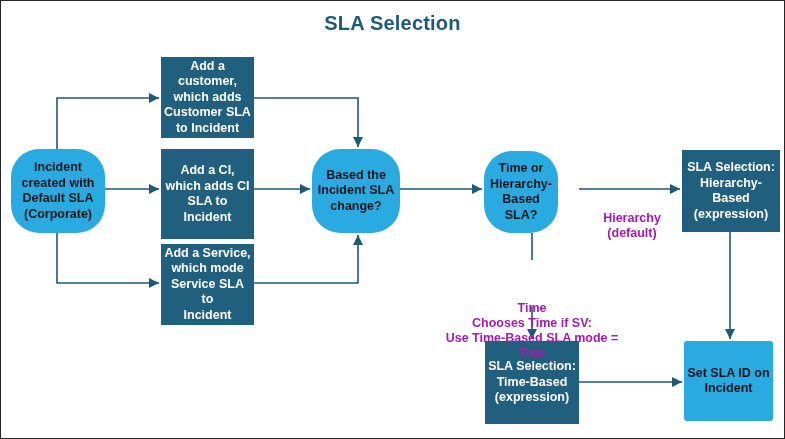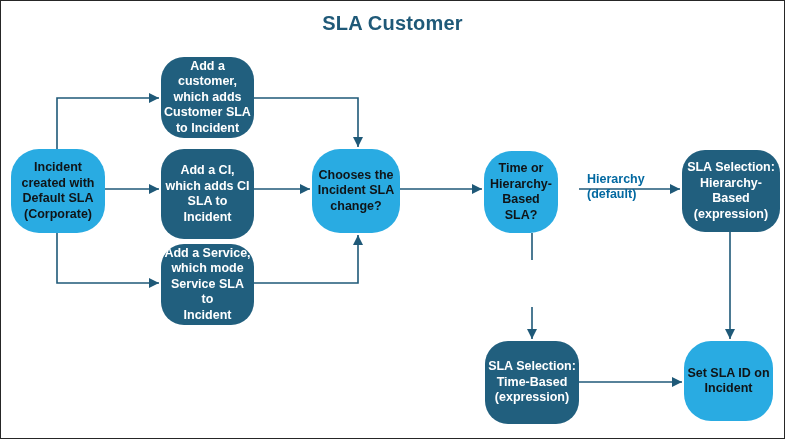--- a/index.html
+++ b/index.html
@@ -24,21 +24,20 @@
   }
   .node {
     position: absolute;
     display: flex;
     align-items: center;
     justify-content: center;
     text-align: center;
     z-index: 2;
     box-sizing: border-box;
     padding: 2px 3px;
-    border-radius: 23px;
   }
   .node-label {
     white-space: pre-line;
     font-weight: bold;
     font-size: 12.5px;
     line-height: 15.5px;
   }
   .terminator {
     background: #29ABE2;
     border-radius: 28px;
@@ -49,46 +48,48 @@
     color: #ffffff;
   }
   #connector-layer {
     position: absolute;
     left: 0; top: 0;
     z-index: 1;
   }
   .edge-label {
     position: absolute;
     z-index: 3;
-    color: #0369a1;
+    text-align: center;
+    color: #a21caf;
     font-size: 12.5px;
     font-weight: bold;
     line-height: 15px;
     white-space: pre-line;
     transform: translate(-50%, 0);
+    margin-top: 39px;
   }
   
   #n-incident   { left: 10px;  top: 148px; width: 94px; height: 84px; }
   #n-customer   { left: 160px; top: 56px;  width: 93px; height: 81px; }
   #n-ci         { left: 160px; top: 148px; width: 93px; height: 90px; }
   #n-service    { left: 160px; top: 243px; width: 93px; height: 81px; }
   #n-should     { left: 311px; top: 148px; width: 88px; height: 84px; }
   #n-timeor     { left: 483px; top: 150px; width: 74px; height: 82px; }
   #n-hier       { left: 681px; top: 149px; width: 98px; height: 82px; }
   #n-timebased  { left: 484px; top: 340px; width: 94px; height: 83px; }
-  #n-setsla     { left: 683px; top: 340px; width: 89px; height: 80px; border-radius: 27px; }
+  #n-setsla     { left: 683px; top: 340px; width: 89px; height: 80px; border-radius: 3px; }
   #lbl-hierarchy { left: 631px; top: 171px; width: 90px; }
   #lbl-time      { left: 531px; top: 261px; width: 200px; }
 </style>
 </head>
 <body>
 
 <div id="canvas">
 
-  <div id="title">SLA Customer</div>
+  <div id="title">SLA Selection</div>
 
   <svg id="connector-layer" width="785" height="439" viewBox="0 0 785 439">
     <defs>
       <marker id="arrow" viewBox="0 0 10 10" refX="10" refY="5" markerUnits="userSpaceOnUse" markerWidth="11" markerHeight="10" orient="auto-start-reverse">
         <path d="M0,0 L10,5 L0,10 Z" fill="#1F5978"></path>
       </marker>
     </defs>
     <g fill="none" stroke="#1F5978" stroke-width="1.6">
       <path d="M56,148 L56,97 L158,97" marker-end="url(#arrow)"></path>
       <path d="M104,188 L158,188" marker-end="url(#arrow)"></path>
@@ -127,21 +128,21 @@
   </div>
 
   <div id="n-service" class="node process">
     <span class="node-label">Add a Service,
 which mode
 Service SLA to
 Incident</span>
   </div>
 
   <div id="n-should" class="node terminator">
-    <span class="node-label">Chooses the
+    <span class="node-label">Based the
 Incident SLA
 change?</span>
   </div>
 
   <div id="n-timeor" class="node terminator">
     <span class="node-label">Time or
 Hierarchy-
 Based SLA?</span>
   </div>
 
@@ -159,14 +160,17 @@
   </div>
 
   <div id="n-setsla" class="node terminator">
     <span class="node-label">Set SLA ID on
 Incident</span>
   </div>
 
   <div id="lbl-hierarchy" class="edge-label">Hierarchy
 (default)</div>
 
+  <div id="lbl-time" class="edge-label">Time
+Chooses Time if SV:
+Use Time-Based SLA mode = True</div>
 
 </div>
 
 </body></html>

